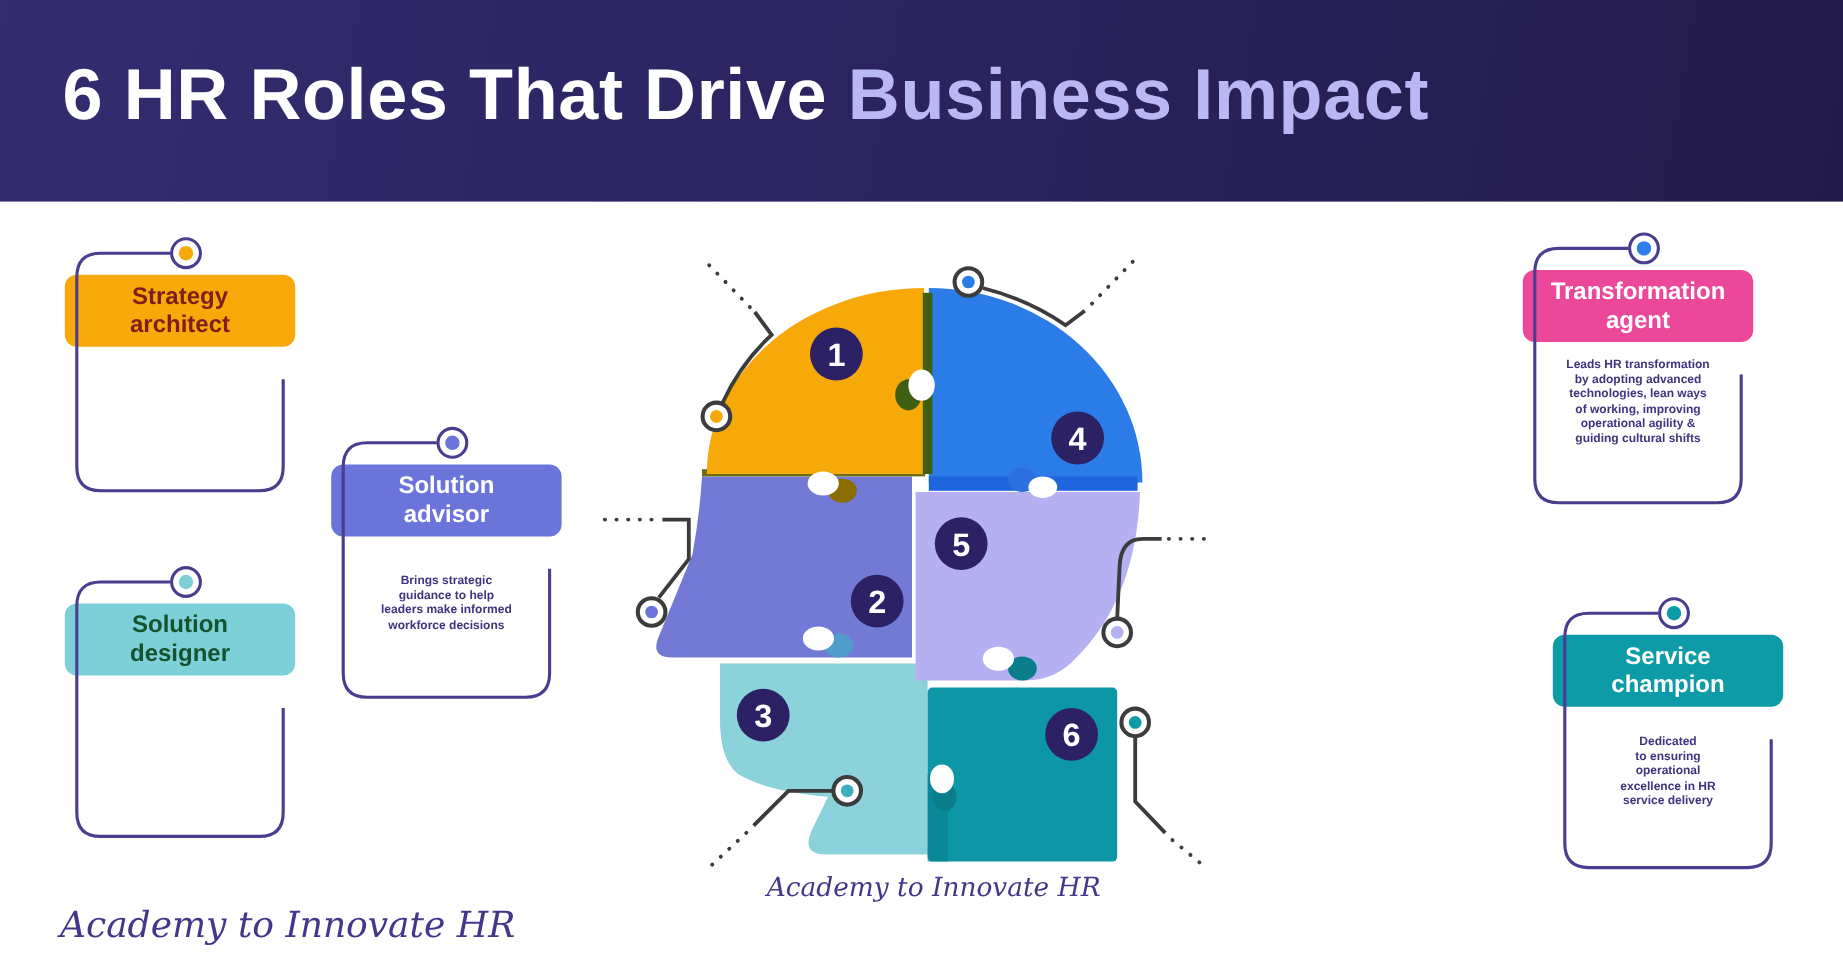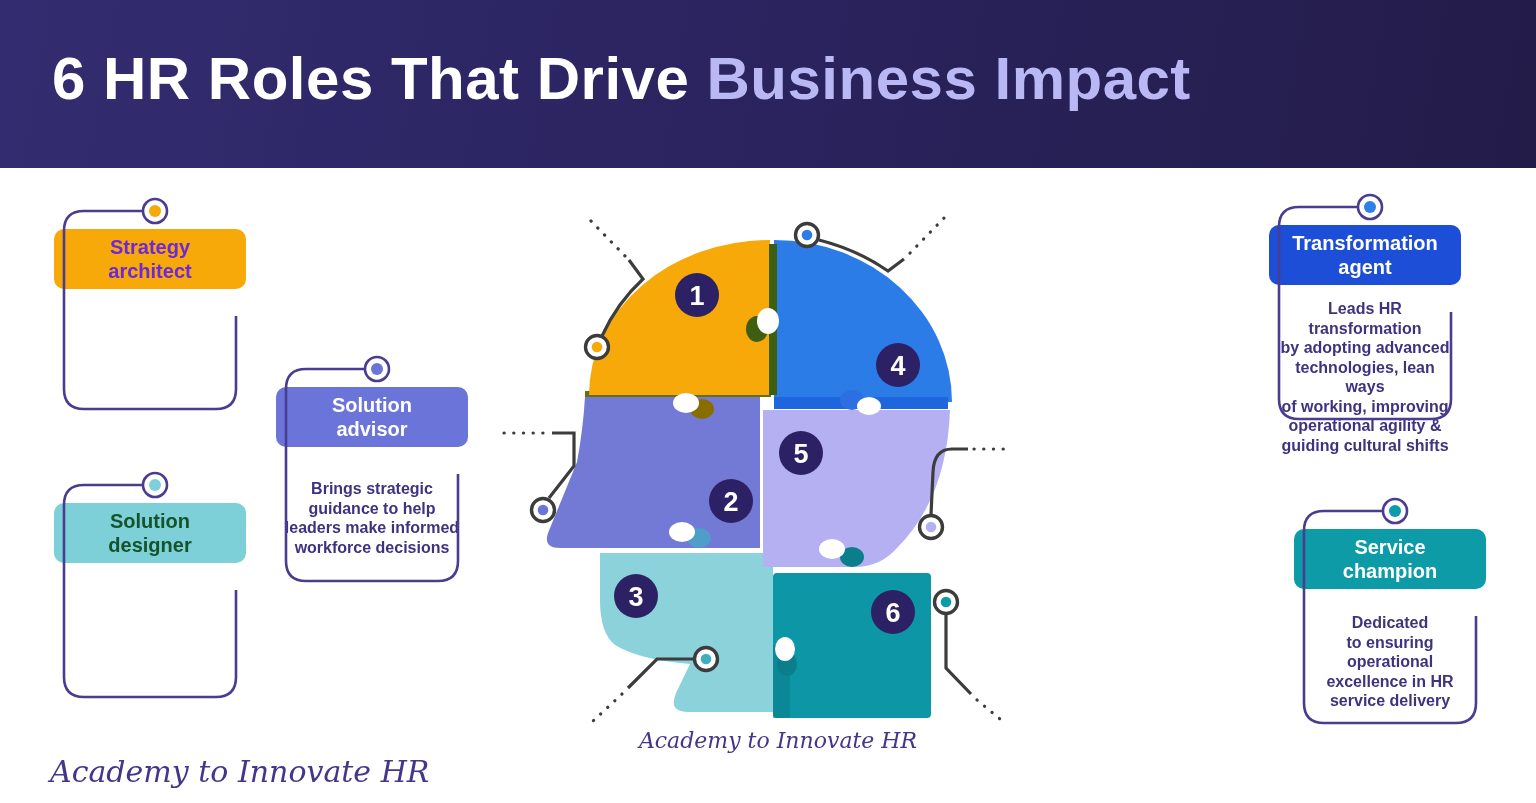--- a/index.html
+++ b/index.html
@@ -10,27 +10,27 @@
           background:linear-gradient(100deg,#332C70 0%,#2B2460 45%,#231C49 100%);}
   .header h1{position:absolute;left:52px;top:44px;margin:0;font-size:60px;font-weight:bold;
              color:#ffffff;letter-spacing:0.5px;white-space:nowrap;}
   .header h1 .accent{color:#B9B7F4;}
   
   .card{position:absolute;width:200px;height:252px;}
   .card svg.outline{position:absolute;left:0;top:0;z-index:3;pointer-events:none;}
   .pill{position:absolute;left:0;top:38px;width:192px;height:60px;border-radius:10px;
         display:flex;align-items:center;justify-content:center;text-align:center;
         font-size:20px;font-weight:bold;line-height:1.22;white-space:pre-line;z-index:2;}
-  .pill.p-orange{background:#F7A90A;color:#6d28d9;border-radius:10px;}
+  .pill.p-orange{background:#F7A90A;color:#7f1d1d;border-radius:10px;}
   .pill.p-slate {background:#6B74D8;color:#ffffff;}
   .pill.p-teal-light{background:#7DD0D8;color:#14532d;}
-  .pill.p-blue  {background:#1d4ed8;color:#ffffff;}
+  .pill.p-blue  {background:#ec4899;color:#ffffff;}
   .pill.p-lavender{background:#B6B1F5;color:#3A2C7A;}
   .pill.p-teal-dark{background:#0E9BA8;color:#ffffff;}
-  .cbody{position:absolute;left:8px;width:176px;text-align:center;font-size:16px;
+  .cbody{position:absolute;left:8px;width:176px;text-align:center;font-size:10px;
          font-weight:bold;line-height:1.22;color:#40327F;white-space:pre-line;z-index:1;}
   
   .caption{position:absolute;font-family:"DejaVu Serif","Liberation Serif",serif;
            font-style:italic;color:#44368A;}
   .caption.center{left:498px;top:728px;width:560px;text-align:center;font-size:22px;}
   .caption.corner{left:50px;top:754px;font-size:30px;}
   
   .art{position:absolute;left:0;top:0;width:1536px;height:803px;}
   .badge-num{font-family:"Liberation Sans",sans-serif;font-size:27px;font-weight:bold;fill:#fff;}
 </style>

